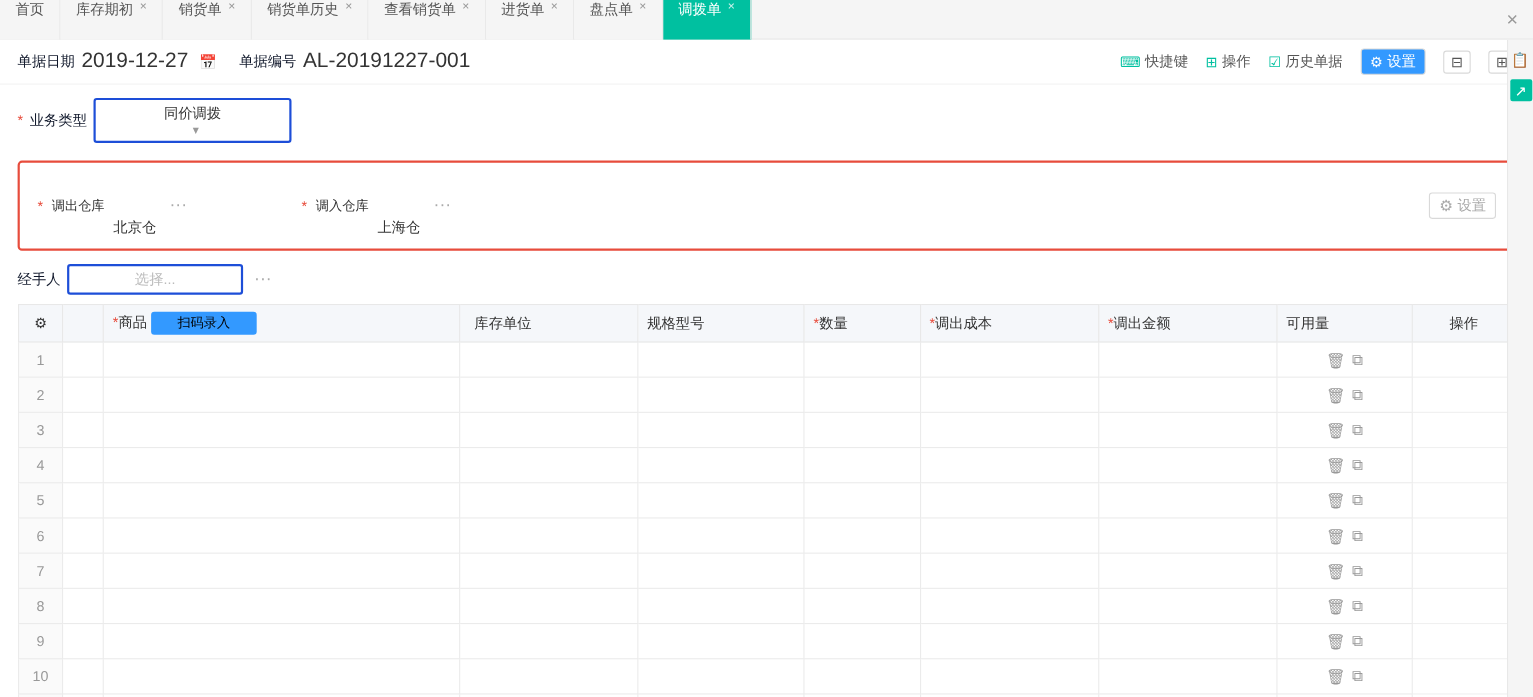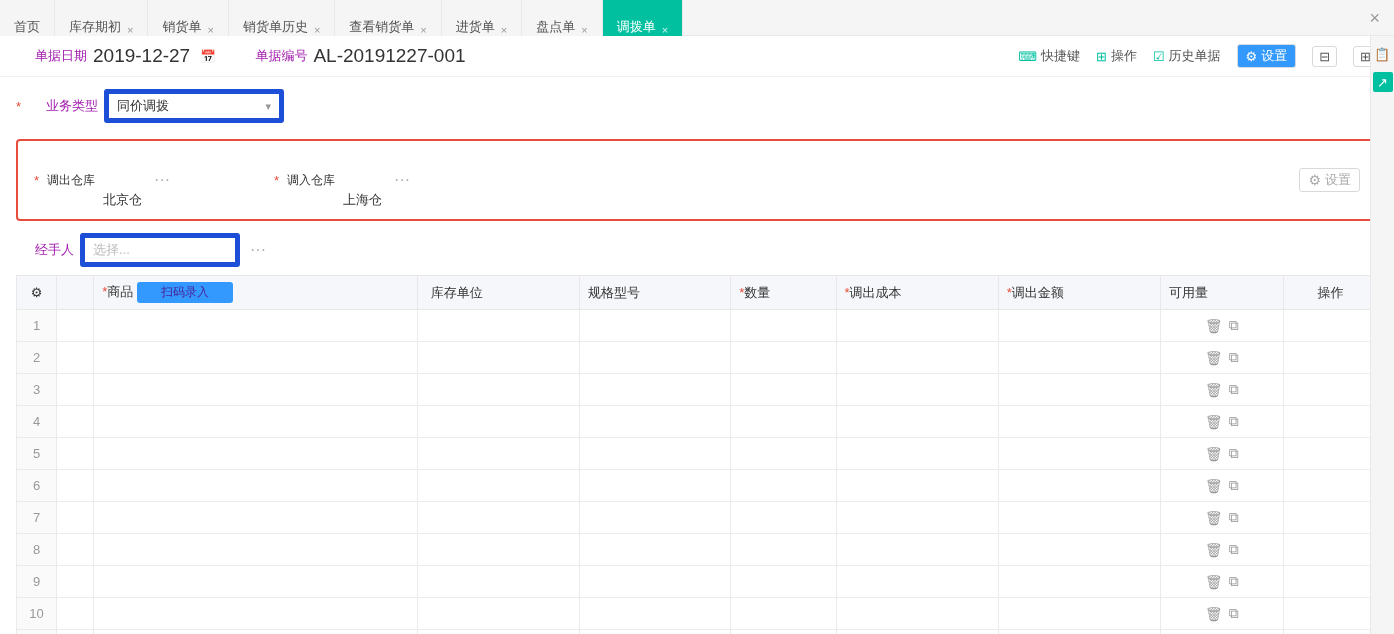--- a/index.html
+++ b/index.html
@@ -8,21 +8,21 @@
     
     .tab-bar {
       display: flex; align-items: center;
       border-bottom: 1px solid #e8e8e8;
       background: #f5f5f5;
       height: 36px;
       padding-left: 0;
       position: relative;
     }
     .tab-item {
-      display: flex; align-items: flex-end;
+      display: flex; align-items: flex-start;
       padding: 0 14px;
       height: 36px;
       cursor: pointer;
       font-size: 13px;
       color: #555;
       background: #f5f5f5;
       border-right: 1px solid #e8e8e8;
       white-space: nowrap;
       user-select: none;
     }
@@ -71,34 +71,35 @@
     }
     .form-row {
       display: flex; align-items: center; gap: 16px;
       margin-bottom: 10px;
       flex-wrap: wrap;
     }
     .form-field {
       display: flex; align-items: center; gap: 6px;
     }
     .form-label {
-      font-size: 13px; color: #a21caf; white-space: nowrap; margin-left: 19px;
+      font-size: 13px; color: #0f172a; white-space: nowrap;
     }
     .required-star { color: #e74c3c; }
     .form-value {
       font-size: 19px; color: #333;
     }
     .form-input-box {
       display: flex; align-items: center;
-      border: 5px solid #1d4ed8;
+      border: 2px solid #1d4ed8;
       border-radius: 3px;
       padding: 3px 8px;
       min-width: 120px;
       background: #fff;
       cursor: pointer;
+      flex-direction: column;
     }
     .form-input-box .input-text { flex: 1; font-size: 13px; color: #333; }
     .form-input-box .dropdown-icon { color: #999; font-size: 11px; margin-left: 6px; }
     .date-icon { color: #00c0a0; cursor: pointer; margin-left: 4px; }
     .ellipsis-btn {
       color: #aaa; cursor: pointer; font-size: 16px; padding: 0 4px;
     }
 
     
     .highlight-section {
@@ -176,21 +177,21 @@
     .action-icon {
       cursor: pointer; color: #999; font-size: 14px;
     }
 
     
     .th-settings {
       width: 32px; text-align: center;
     }
     .scan-btn {
       background: #3399ff;
-      color: #4c1d95;
+      color: #000000;
       border: none;
       border-radius: 3px;
       padding: 2px 24px;
       font-size: 12px;
       cursor: pointer;
     }
 
     
     .right-sidebar {
       position: fixed;

